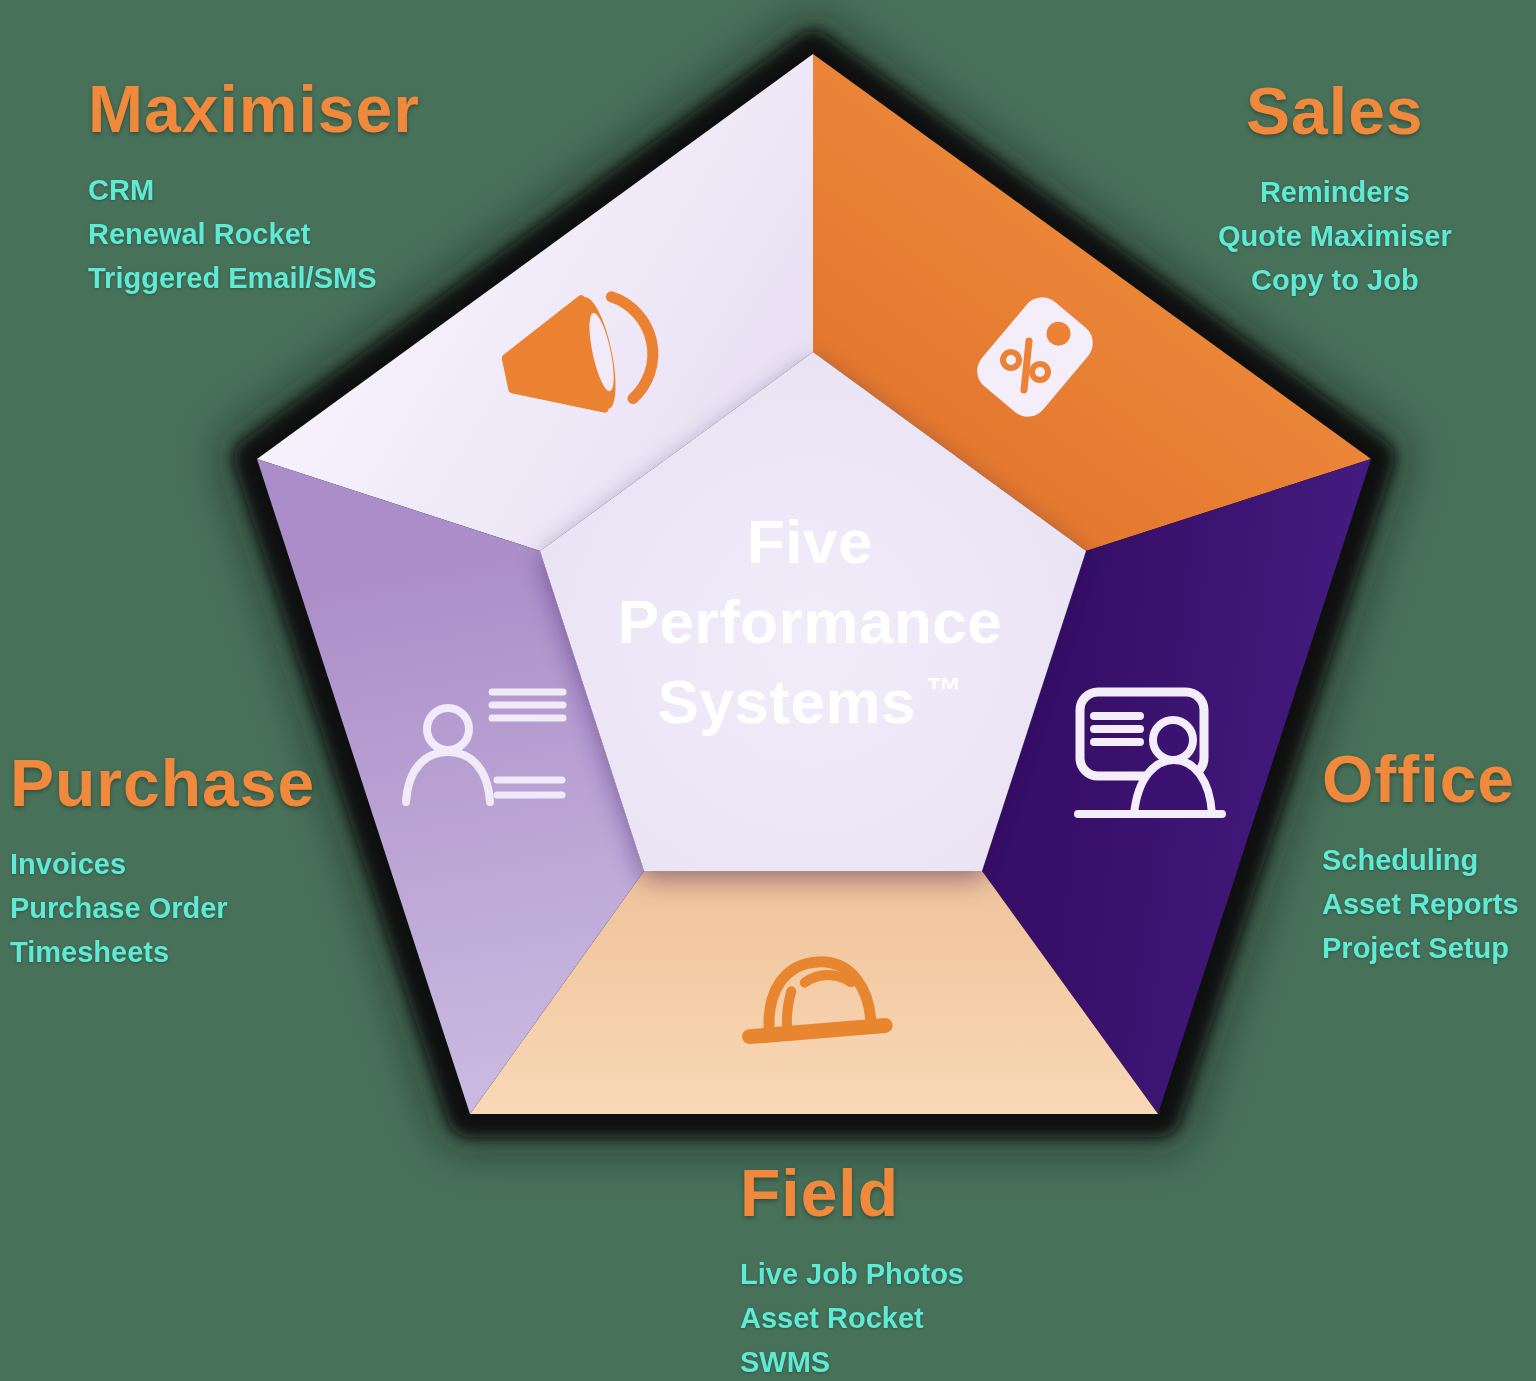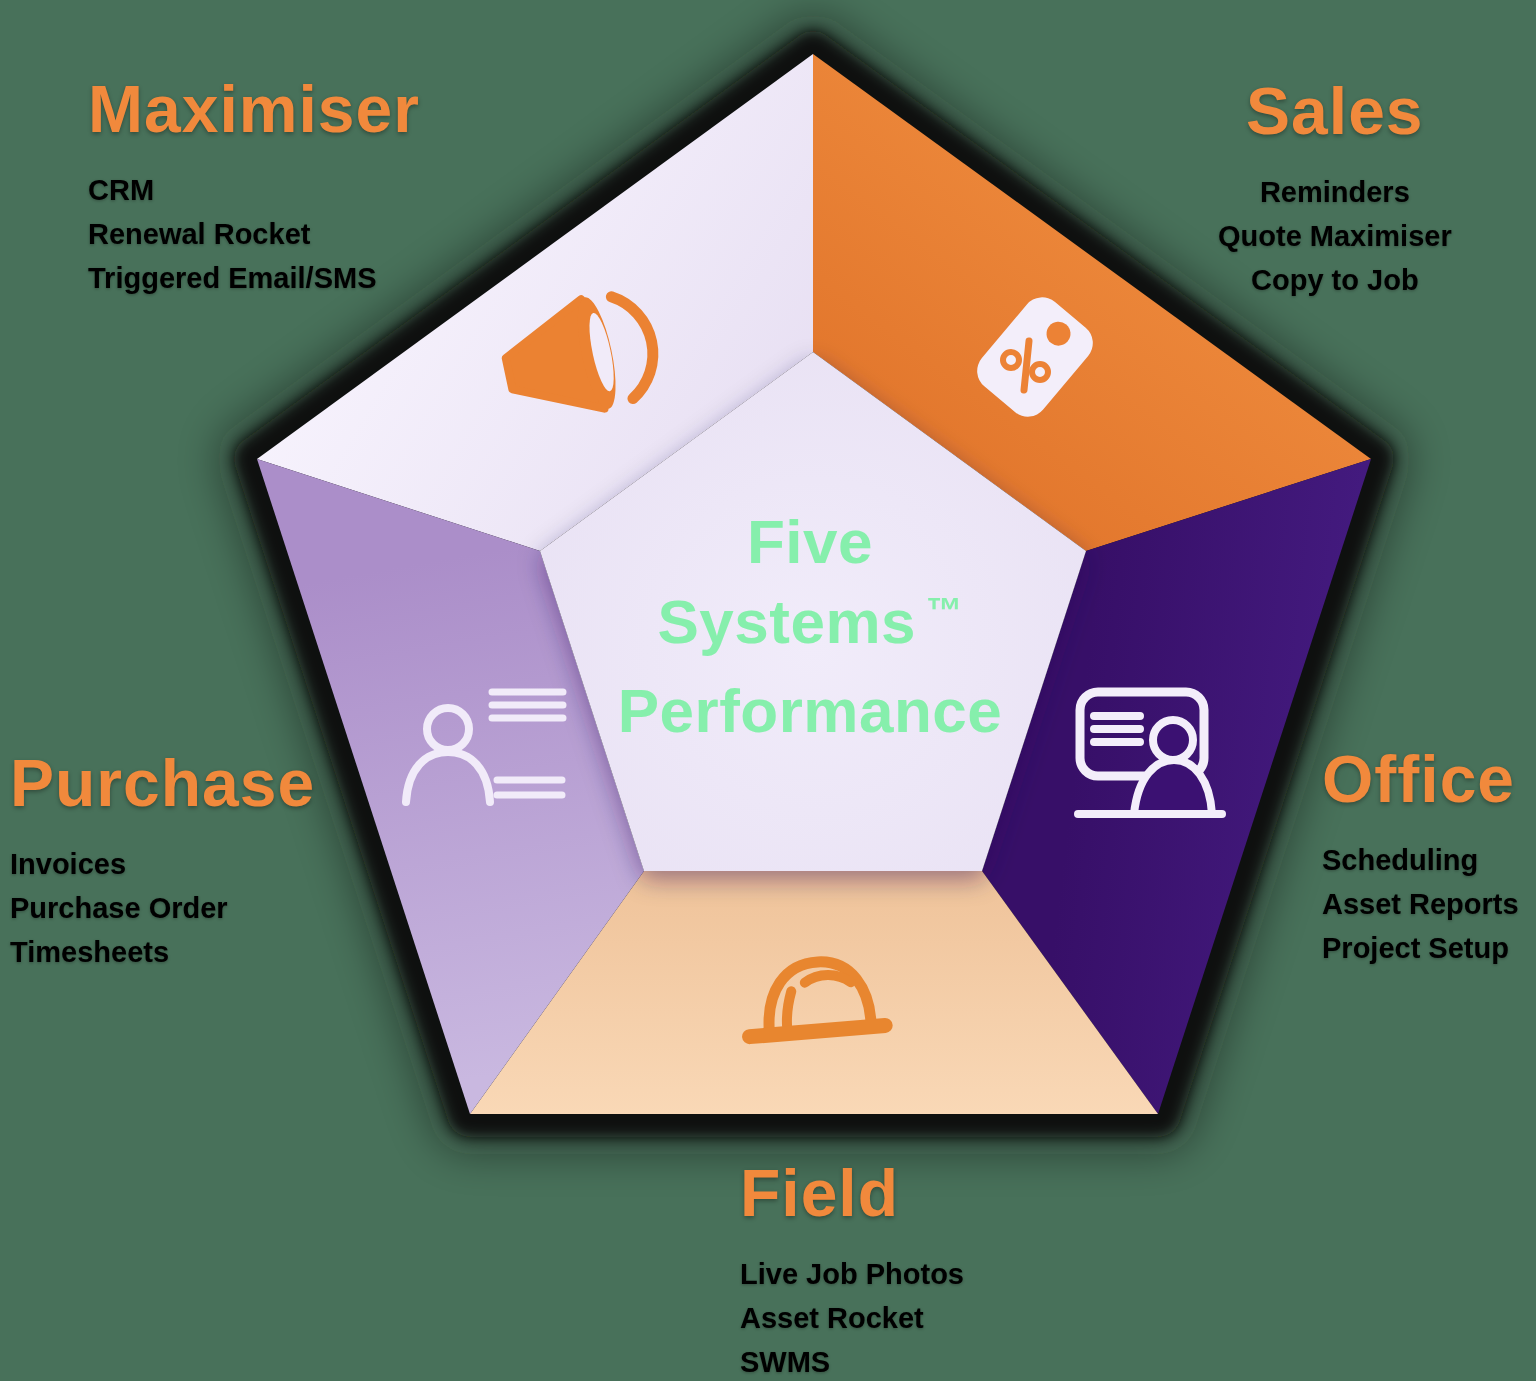--- a/index.html
+++ b/index.html
@@ -8,34 +8,34 @@
   .pentagon-svg { position:absolute; left:0; top:0; }
 
   .section { position:absolute; }
   .section h2 {
     margin:0; font-size:66px; font-weight:800; line-height:1;
     color:#F1893C; letter-spacing:1px;
     text-shadow:0 2px 4px rgba(10,8,5,0.35);
   }
   .section ul { list-style:none; margin:26px 0 0 0; padding:0; }
   .section li {
-    font-size:29px; font-weight:700; line-height:44px; color:#000000;
+    font-size:29px; font-weight:700; line-height:44px; color:#5eead4;
     text-shadow:0 1px 3px rgba(10,8,5,0.30);
     white-space:nowrap;
   }
 
   .sec-marketing { left:88px;  top:76px; }
   .sec-sales     { left:1218px; top:78px;text-align:center; }
   .sec-office    { left:1322px; top:746px; }
   .sec-accounts  { left:10px;   top:750px; }
   .sec-field     { left:740px;  top:1160px; }
 
   .center-title {
     position:absolute; left:480px; top:502px; width:660px;
-    text-align:center; color:#86efac;
+    text-align:center; color:#ffffff;
     font-size:62px; font-weight:800; line-height:80px; letter-spacing:0.5px;
   }
   .center-title .line { display:block; }
   .tm {
     display:inline-block; font-size:36px; font-weight:800;
     transform:translateY(-20px); margin-left:10px;
   }
 </style>
 </head>
 <body>
@@ -172,17 +172,17 @@
     <h2>Field</h2>
     <ul>
       <li>Live Job Photos</li>
       <li>Asset Rocket</li>
       <li>SWMS</li>
     </ul>
   </div>
 
   <div class="center-title">
     <span class="line">Five</span>
+    <span class="line">Performance</span>
     <span class="line"><span>Systems</span><span class="tm">™</span></span>
-    <span class="line">Performance</span>
   </div>
 
 </div>
 
 </body></html>

